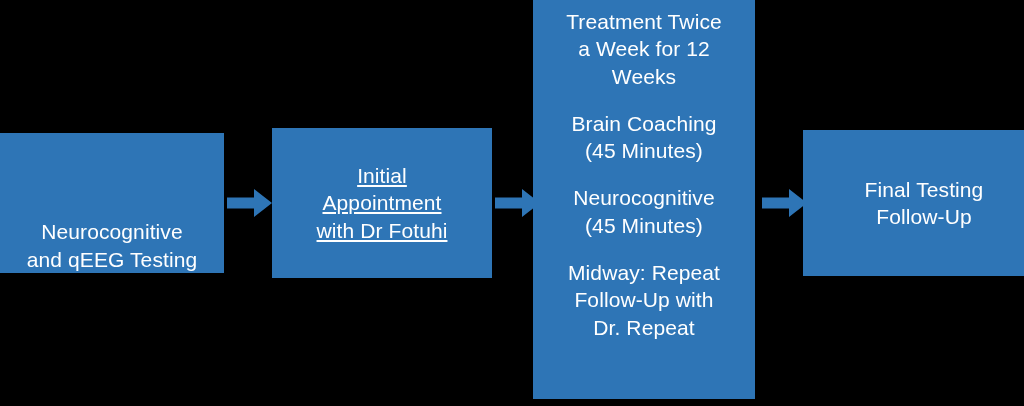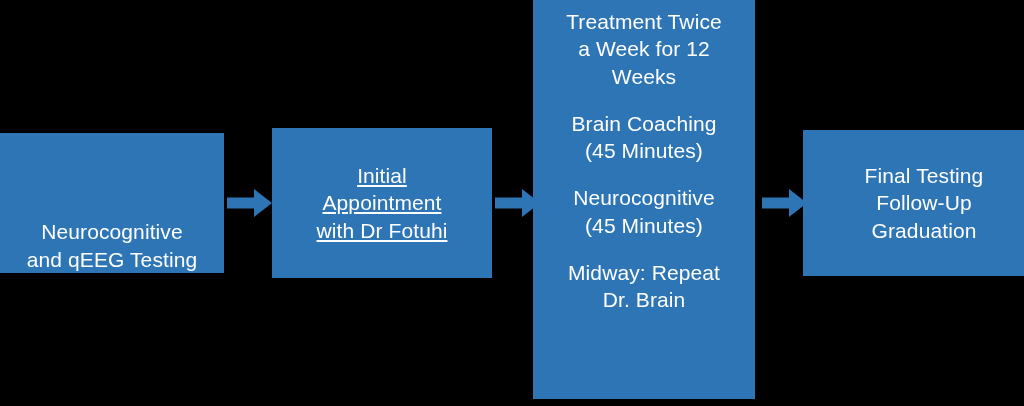--- a/index.html
+++ b/index.html
@@ -117,29 +117,29 @@
       <span class="line">(45 Minutes)</span>
     </div>
 
     <div class="text-group">
       <span class="line">Neurocognitive</span>
       <span class="line">(45 Minutes)</span>
     </div>
 
     <div class="text-group">
       <span class="line">Midway: Repeat</span>
-      <span class="line">Dr. Brain</span>
+      <span class="line">Follow-Up with</span>
+      <span class="line">Dr. Repeat</span>
     </div>
   </div>
 
   <div class="arrow" id="arrow-3">
     <svg viewBox="0 0 45 28" xmlns="http://www.w3.org/2000/svg" aria-hidden="true">
       <polygon points="0,8.5 27,8.5 27,0 45,14 27,28 27,19.5 0,19.5" fill="#2E75B6"></polygon>
     </svg>
   </div>
 
   <div class="flow-box" id="box-final-testing">
     <span class="line">Final Testing</span>
     <span class="line">Follow-Up</span>
-    <span class="line">Graduation</span>
   </div>
 
 </div>
 
 </body></html>

